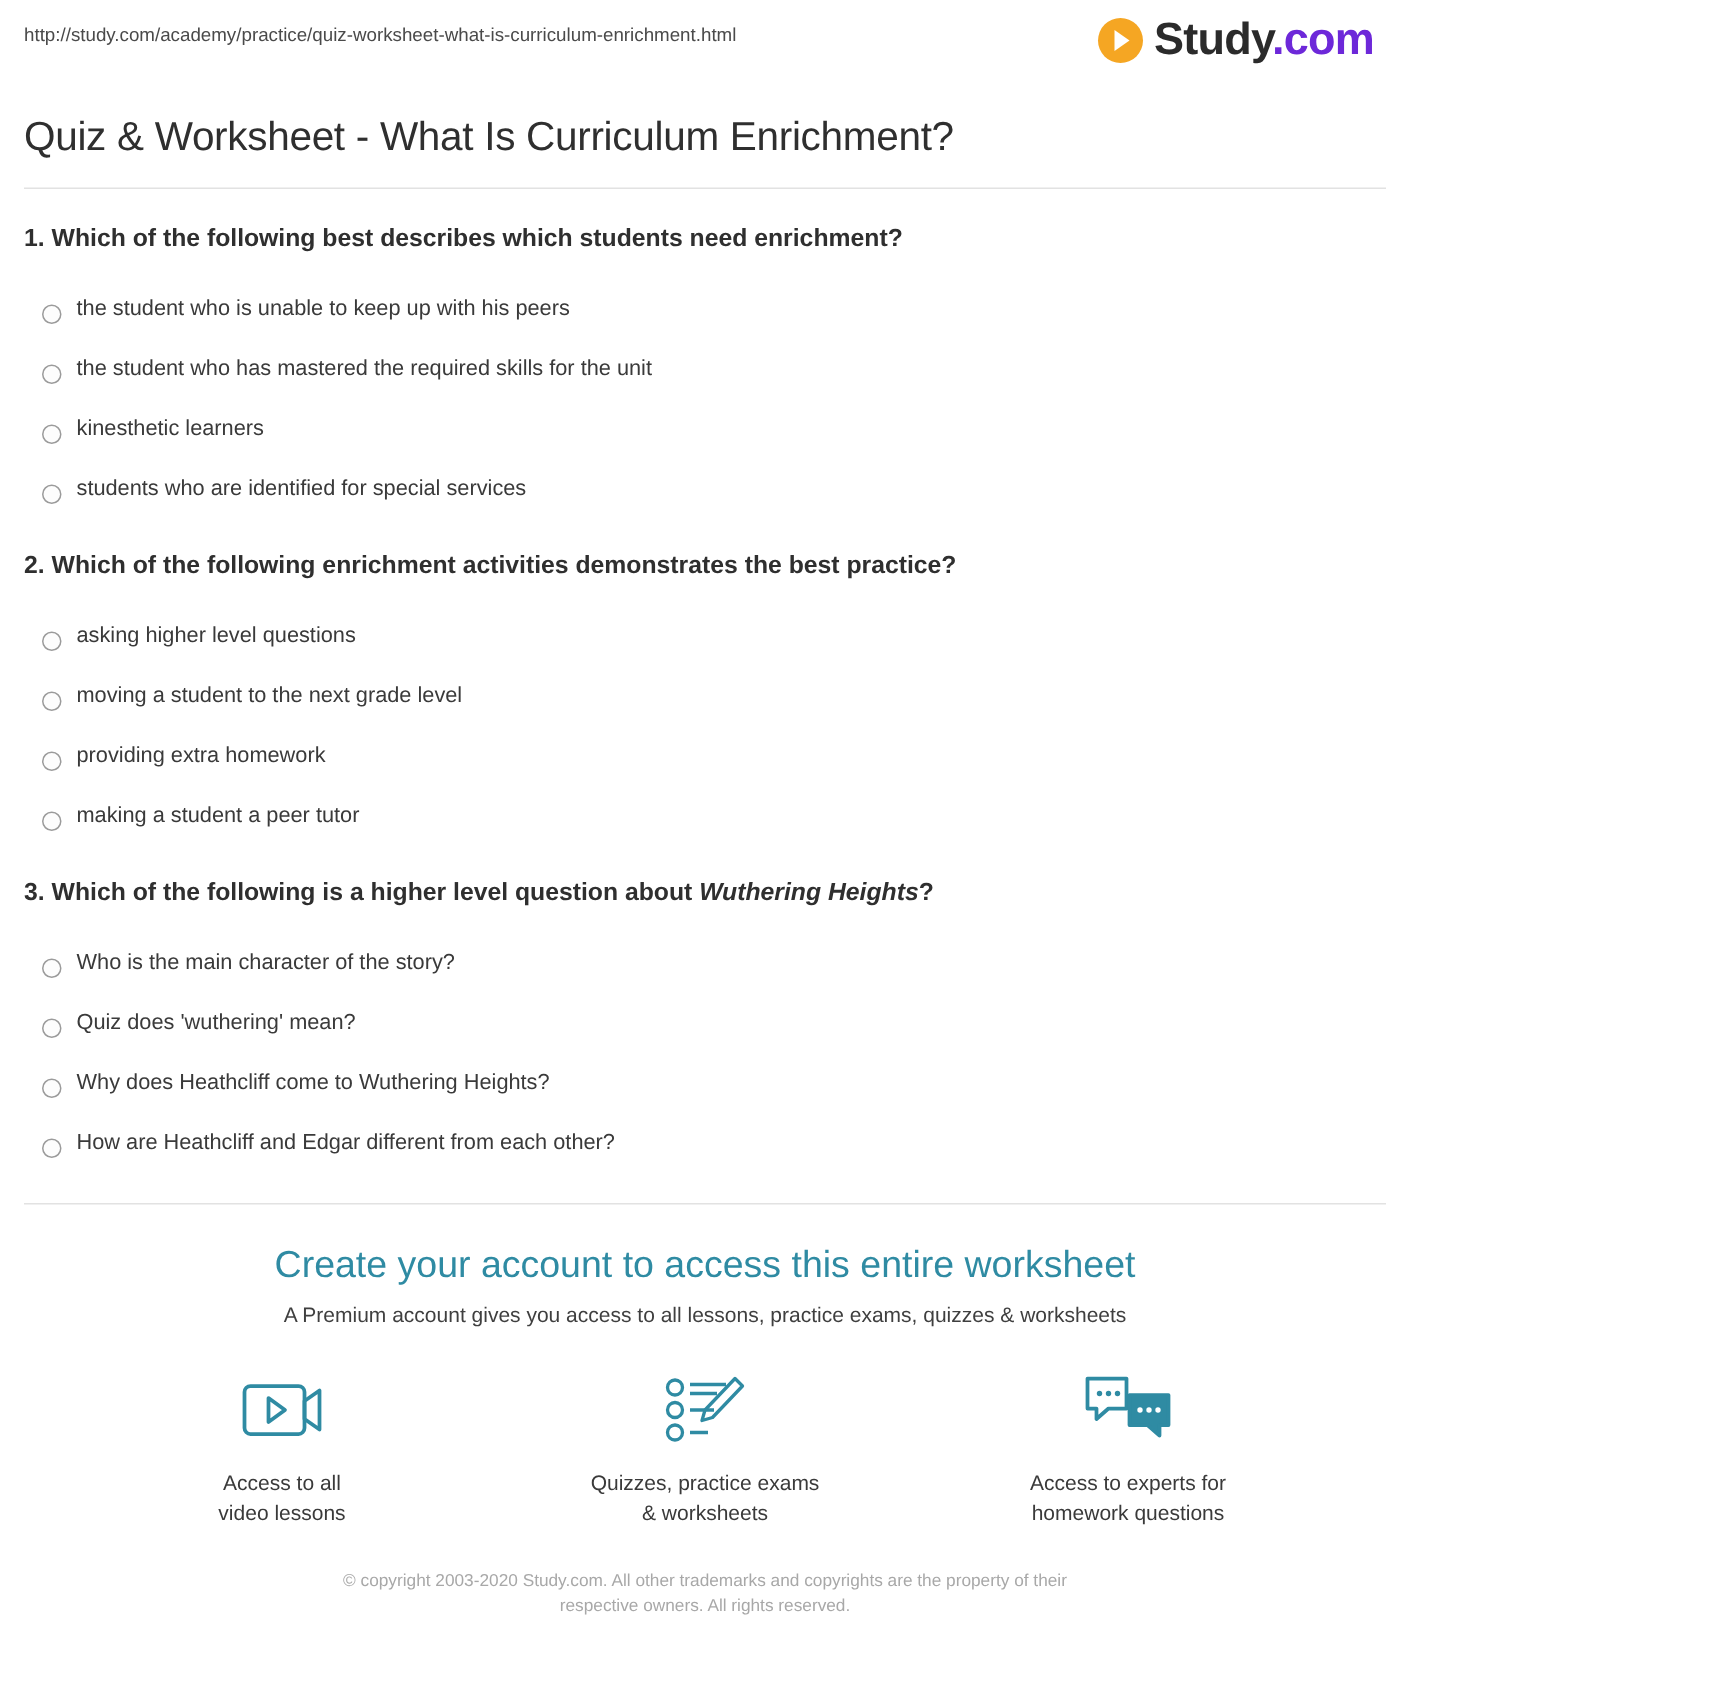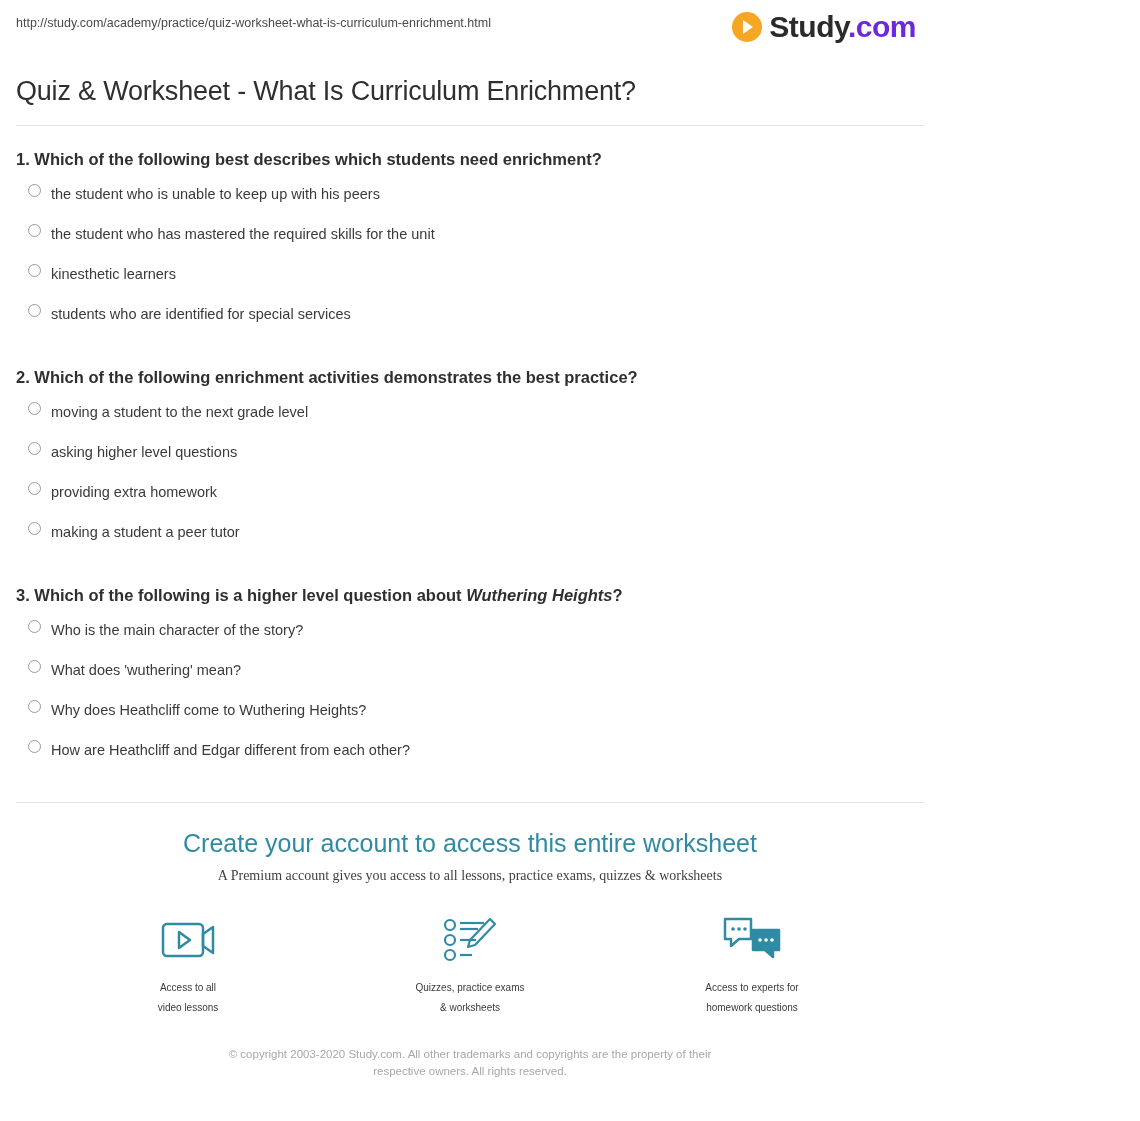--- a/index.html
+++ b/index.html
@@ -103,21 +103,21 @@
     font-style: italic;
     font-weight: bold;
   }
   .answers {
     list-style: none;
     margin: 0;
     padding: 0;
   }
   .answer {
     display: flex;
-    align-items: flex-start;
+    align-items: flex-end;
     margin: 0 0 8px 0;
     height: 32px;
   }
   .radio {
     width: 11px;
     height: 11px;
     border: 1px solid #9b9b9b;
     border-radius: 50%;
     background: #fdfdfd;
     margin: 0 10px 0 12px;
@@ -143,41 +143,40 @@
     color: #2f8ba3;
     font-size: 25px;
     margin: 0 0 10px 0;
     text-decoration: none;
     display: block;
   }
   .promo-sub {
     font-size: 14px;
     color: #3f3f3f;
     margin: 0;
-    font-family: Liberation Serif, serif;
   }
   .features {
     display: flex;
     justify-content: center;
     gap: 112px;
     margin-top: 26px;
   }
   .feature {
     width: 170px;
     text-align: center;
   }
   .feature-icon {
     height: 58px;
     display: flex;
     align-items: center;
     justify-content: center;
   }
   .feature-label {
     margin-top: 10px;
-    font-size: 10px;
+    font-size: 14px;
     line-height: 20px;
     color: #3a3a3a;
     white-space: pre-line;
   }
   .copyright {
     margin-top: 28px;
     text-align: center;
     font-size: 11.5px;
     color: #a8a8a8;
     line-height: 17px;
@@ -222,25 +221,25 @@
           <span class="answer-label">students who are identified for special services</span>
         </li>
       </ul>
     </div>
 
     <div class="question-block">
       <p class="q-text"><span>2.</span> <span>Which of the following enrichment activities demonstrates the best practice?</span></p>
       <ul class="answers">
         <li class="answer">
           <span class="radio"></span>
+          <span class="answer-label">asking higher level questions</span>
+        </li>
+        <li class="answer">
+          <span class="radio"></span>
           <span class="answer-label">moving a student to the next grade level</span>
-        </li>
-        <li class="answer">
-          <span class="radio"></span>
-          <span class="answer-label">asking higher level questions</span>
         </li>
         <li class="answer">
           <span class="radio"></span>
           <span class="answer-label">providing extra homework</span>
         </li>
         <li class="answer">
           <span class="radio"></span>
           <span class="answer-label">making a student a peer tutor</span>
         </li>
       </ul>
@@ -248,21 +247,21 @@
 
     <div class="question-block">
       <p class="q-text"><span>3.</span> <span>Which of the following is a higher level question about </span><em>Wuthering Heights</em><span>?</span></p>
       <ul class="answers">
         <li class="answer">
           <span class="radio"></span>
           <span class="answer-label">Who is the main character of the story?</span>
         </li>
         <li class="answer">
           <span class="radio"></span>
-          <span class="answer-label">What does 'wuthering' mean?</span>
+          <span class="answer-label">Quiz does 'wuthering' mean?</span>
         </li>
         <li class="answer">
           <span class="radio"></span>
           <span class="answer-label">Why does Heathcliff come to Wuthering Heights?</span>
         </li>
         <li class="answer">
           <span class="radio"></span>
           <span class="answer-label">How are Heathcliff and Edgar different from each other?</span>
         </li>
       </ul>

